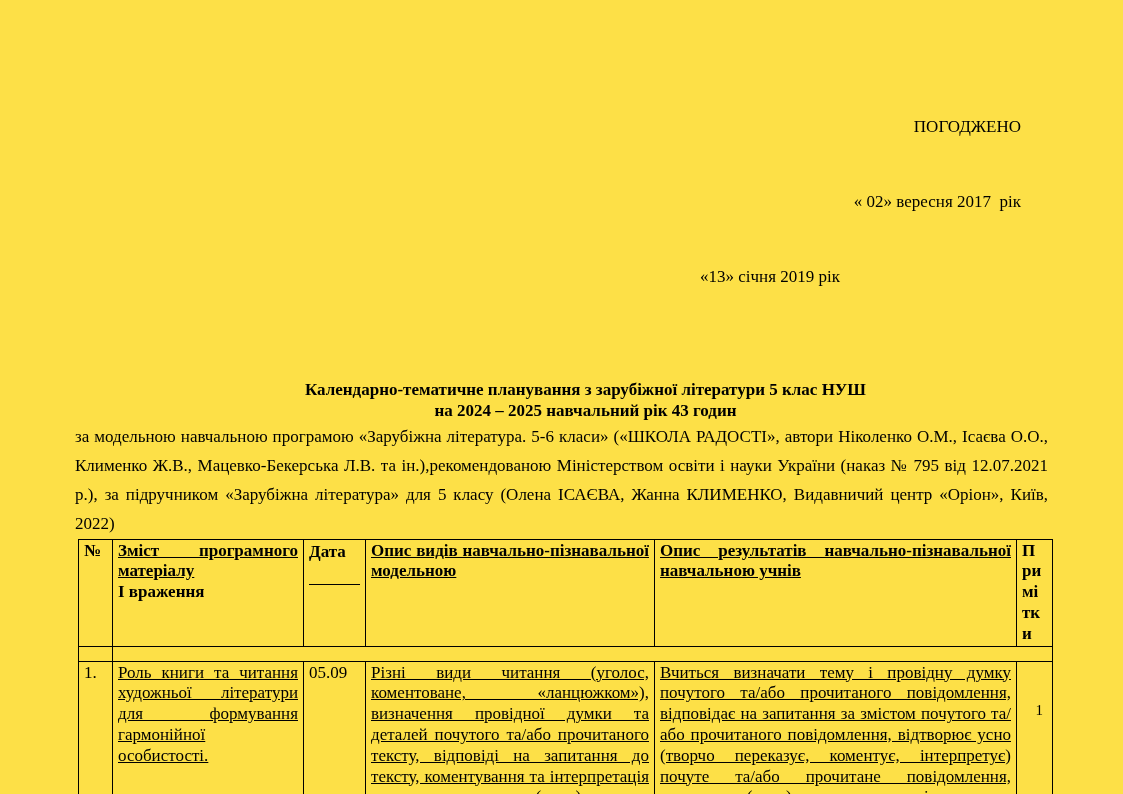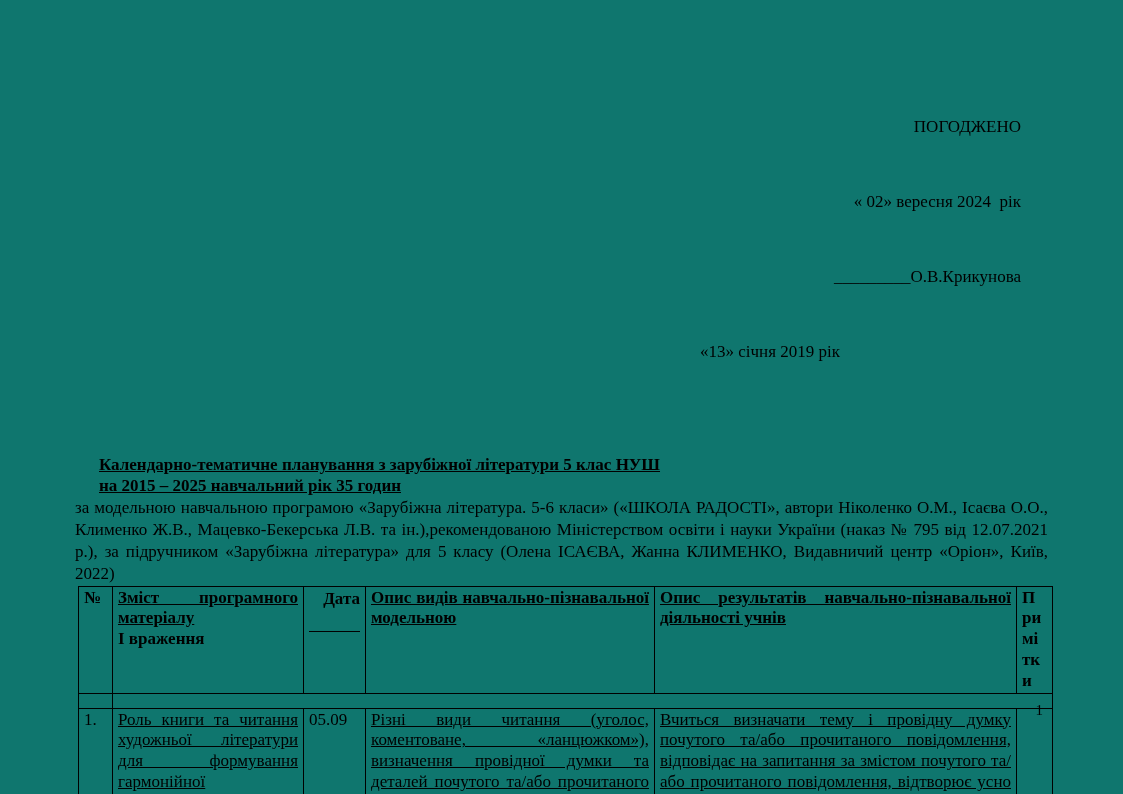--- a/index.html
+++ b/index.html
@@ -4,51 +4,51 @@
 <style>
   html, body {
     margin: 0;
     padding: 0;
     background: #ffffff;
   }
   .page {
     position: relative;
     width: 1123px;
     height: 794px;
-    background: #0f766e;
+    background: #fde047;
     color: #000000;
     font-family: "Liberation Serif", "DejaVu Serif", serif;
     font-size: 17px;
     overflow: hidden;
   }
   
   .approval {
     padding-top: 64px;
     padding-right: 102px;
     text-align: right;
     line-height: 25px;
     white-space: pre;
   }
   .approval .shifted {
     margin-right: 181px;
   }
   
   .titles {
     margin: 41px 0 0 99px;
     width: 973px;
+    text-align: center;
     font-weight: bold;
     line-height: 20.8px;
-    text-decoration: underline;
   }
   
   .intro {
     margin: 0 0 0 75px;
     width: 973px;
     text-align: justify;
-    line-height: 22px;
+    line-height: 29px;
   }
   
   table.plan {
     border-collapse: collapse;
     table-layout: fixed;
     margin: 1px 0 0 78px;
     width: 974px;
   }
   table.plan td {
     border: 1.5px solid #000000;
@@ -61,21 +61,21 @@
     font-weight: bold;
     height: 104px;
   }
   td.datecell {
     padding: 0;
   }
   .datelabel {
     box-sizing: border-box;
     height: 44px;
     border-bottom: 1.5px solid #000000;
-    text-align: right;
+    text-align: left;
     padding-top: 1px;
   }
   td.notescell {
     white-space: pre-line;
     padding: 1px 4px;
   }
   tr.thin td {
     height: 14px;
     padding: 0;
   }
@@ -99,28 +99,27 @@
     font-size: 15px;
   }
 </style>
 </head>
 <body>
 
 <div class="page">
 
   <div class="approval">
     <div>ПОГОДЖЕНО</div>
-    <div>« 02» вересня 2024  рік</div>
-    <div>_________О.В.Крикунова</div>
+    <div>« 02» вересня 2017  рік</div>
     <div class="shifted">«13» січня 2019 рік</div>
   </div>
 
   <div class="titles">
     <div>Календарно-тематичне планування з зарубіжної  літератури 5 клас НУШ</div>
-    <div>на 2015 – 2025 навчальний рік 35 годин</div>
+    <div>на 2024 – 2025 навчальний рік 43 годин</div>
   </div>
 
   <div class="intro">за модельною навчальною програмою «Зарубіжна література. 5-6 класи» («ШКОЛА РАДОСТІ», автори Ніколенко О.М., Ісаєва О.О., Клименко Ж.В., Мацевко-Бекерська Л.В. та ін.),рекомендованою Міністерством освіти і науки України (наказ № 795 від 12.07.2021 р.), за підручником «Зарубіжна література» для 5 класу (Олена ІСАЄВА, Жанна КЛИМЕНКО,  Видавничий центр «Оріон», Київ, 2022)</div>
 
   <table class="plan">
     <colgroup>
       <col style="width:34px">
       <col style="width:191px">
       <col style="width:62px">
       <col style="width:289px">
@@ -131,21 +130,21 @@
       <tr class="head">
         <td>№</td>
         <td>
           <div class="just">Зміст програмного матеріалу</div>
           <div>І враження</div>
         </td>
         <td class="datecell">
           <div class="datelabel">Дата</div>
         </td>
         <td class="just">Опис видів навчально-пізнавальної модельною</td>
-        <td class="just">Опис результатів навчально-пізнавальної діяльності учнів</td>
+        <td class="just">Опис результатів навчально-пізнавальної навчальною учнів</td>
         <td class="notescell">П
 ри
 мі
 тк
 и</td>
       </tr>
       <tr class="thin">
         <td></td>
         <td colspan="5"></td>
       </tr>

